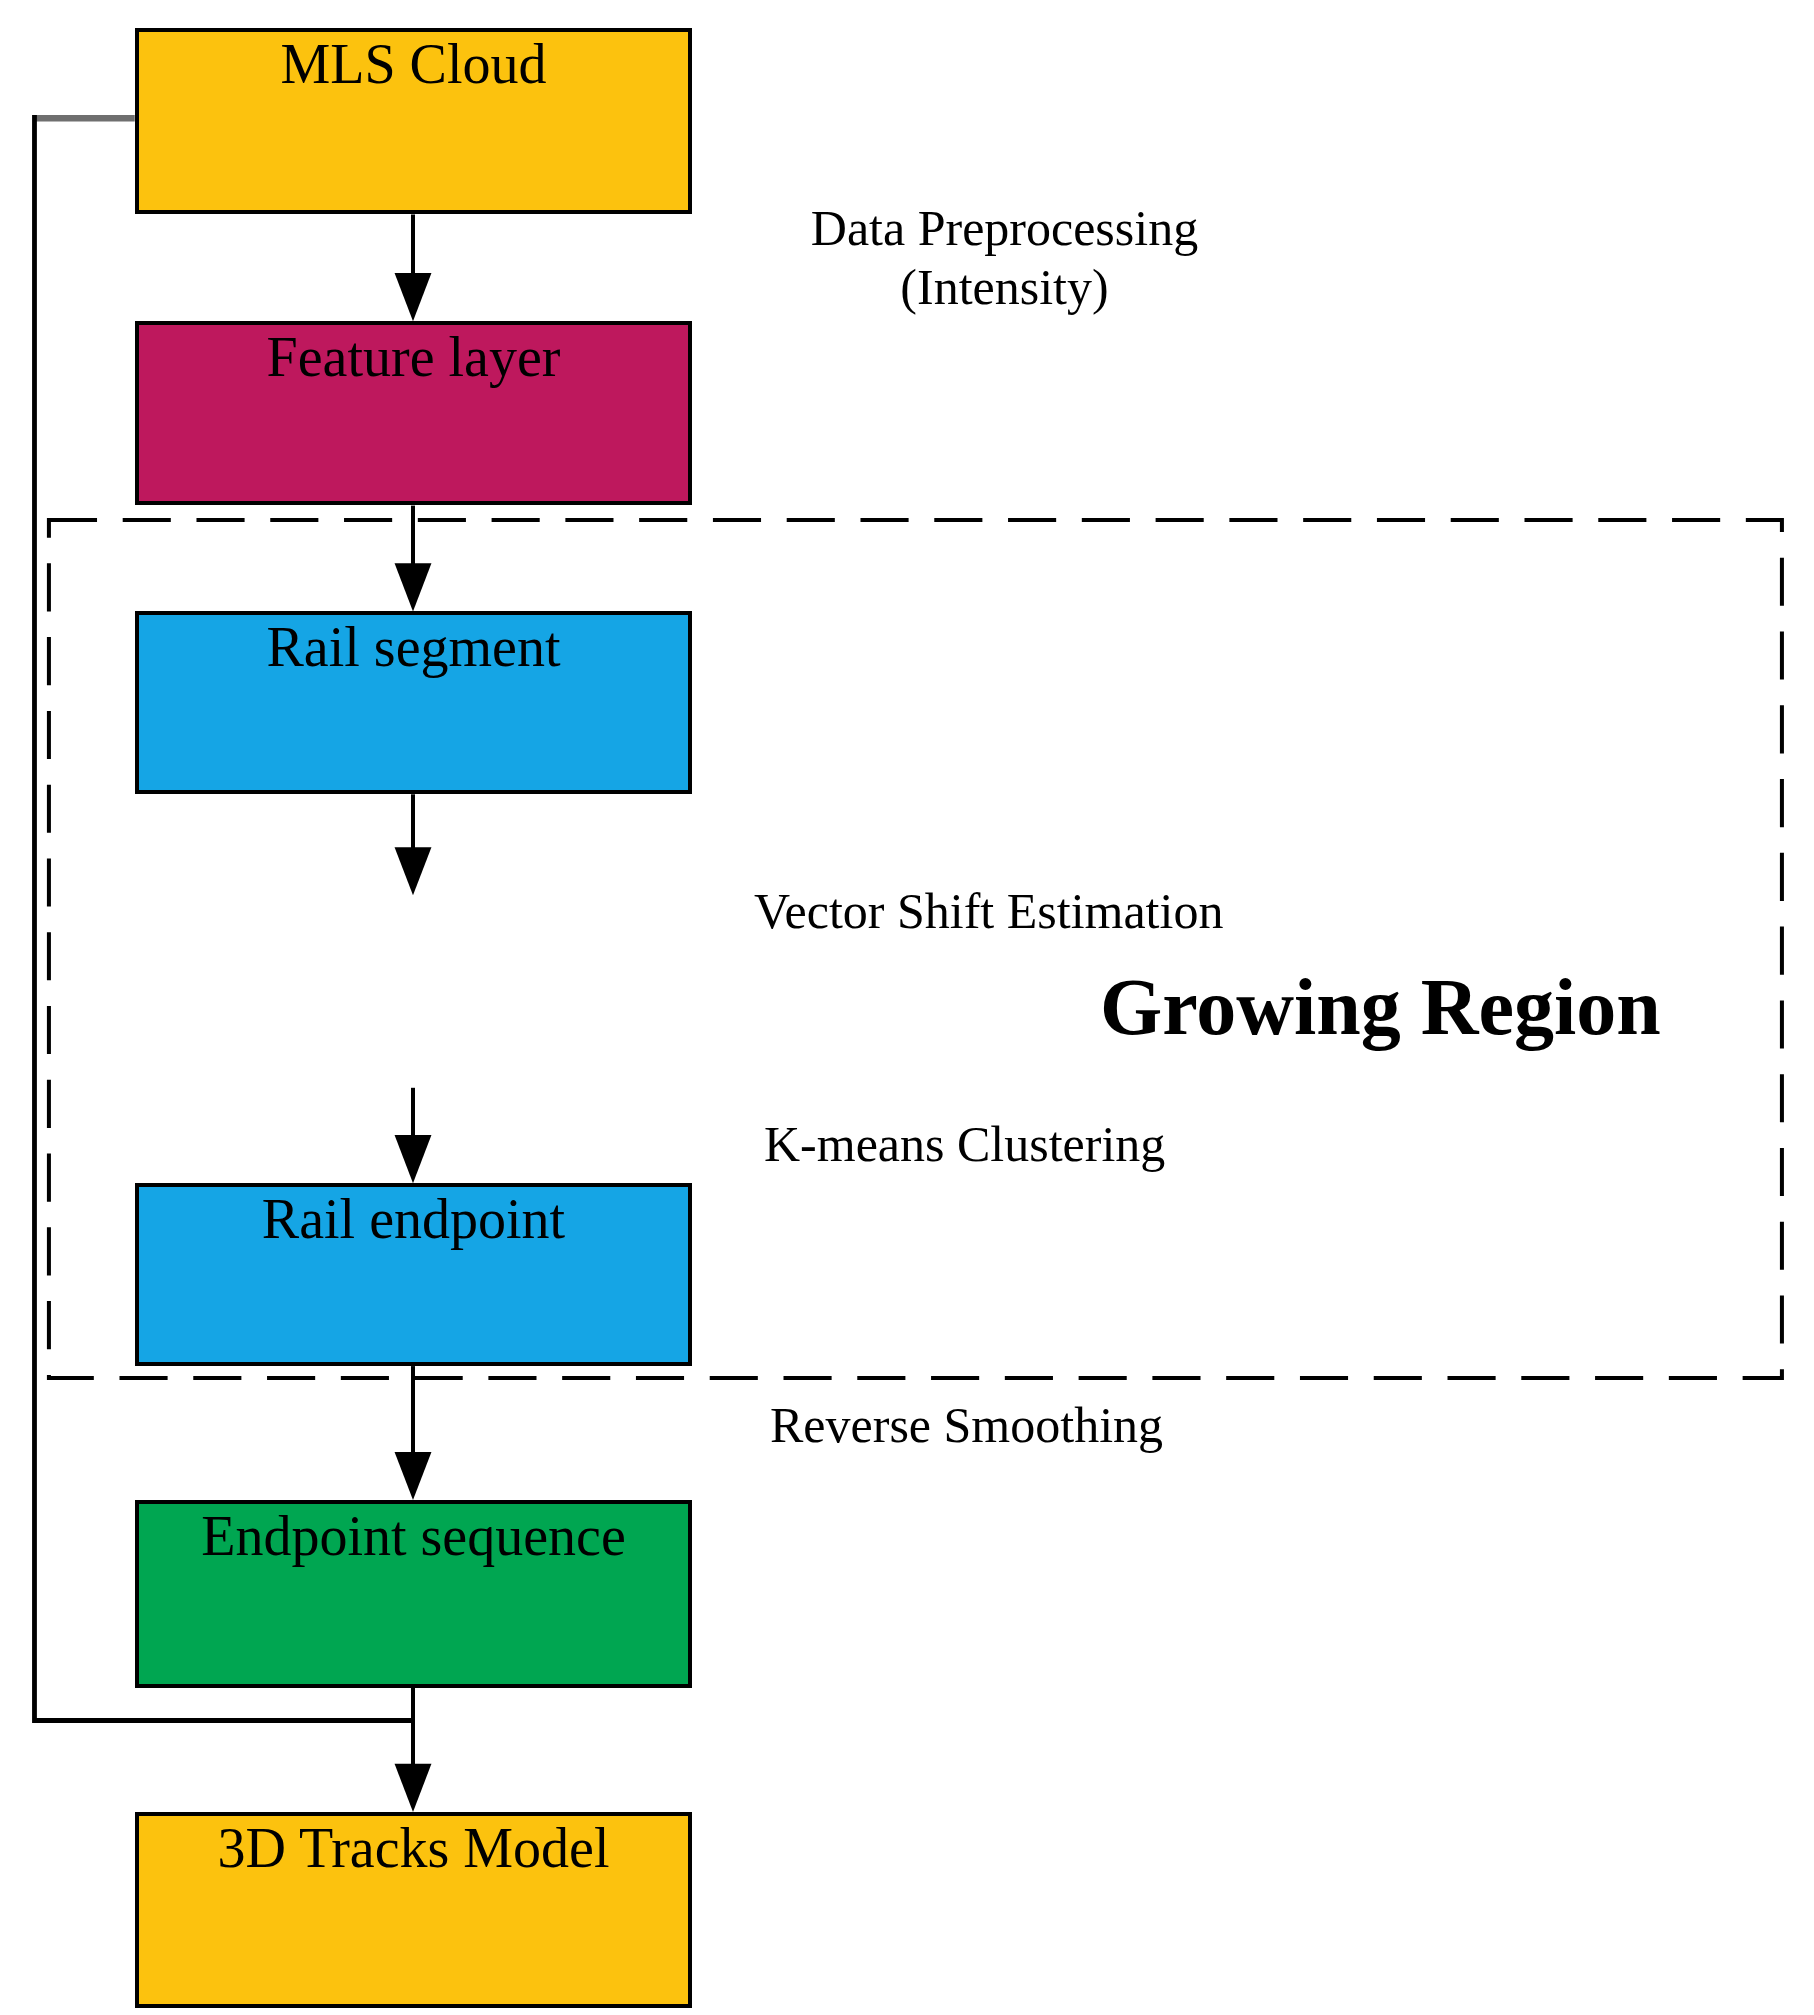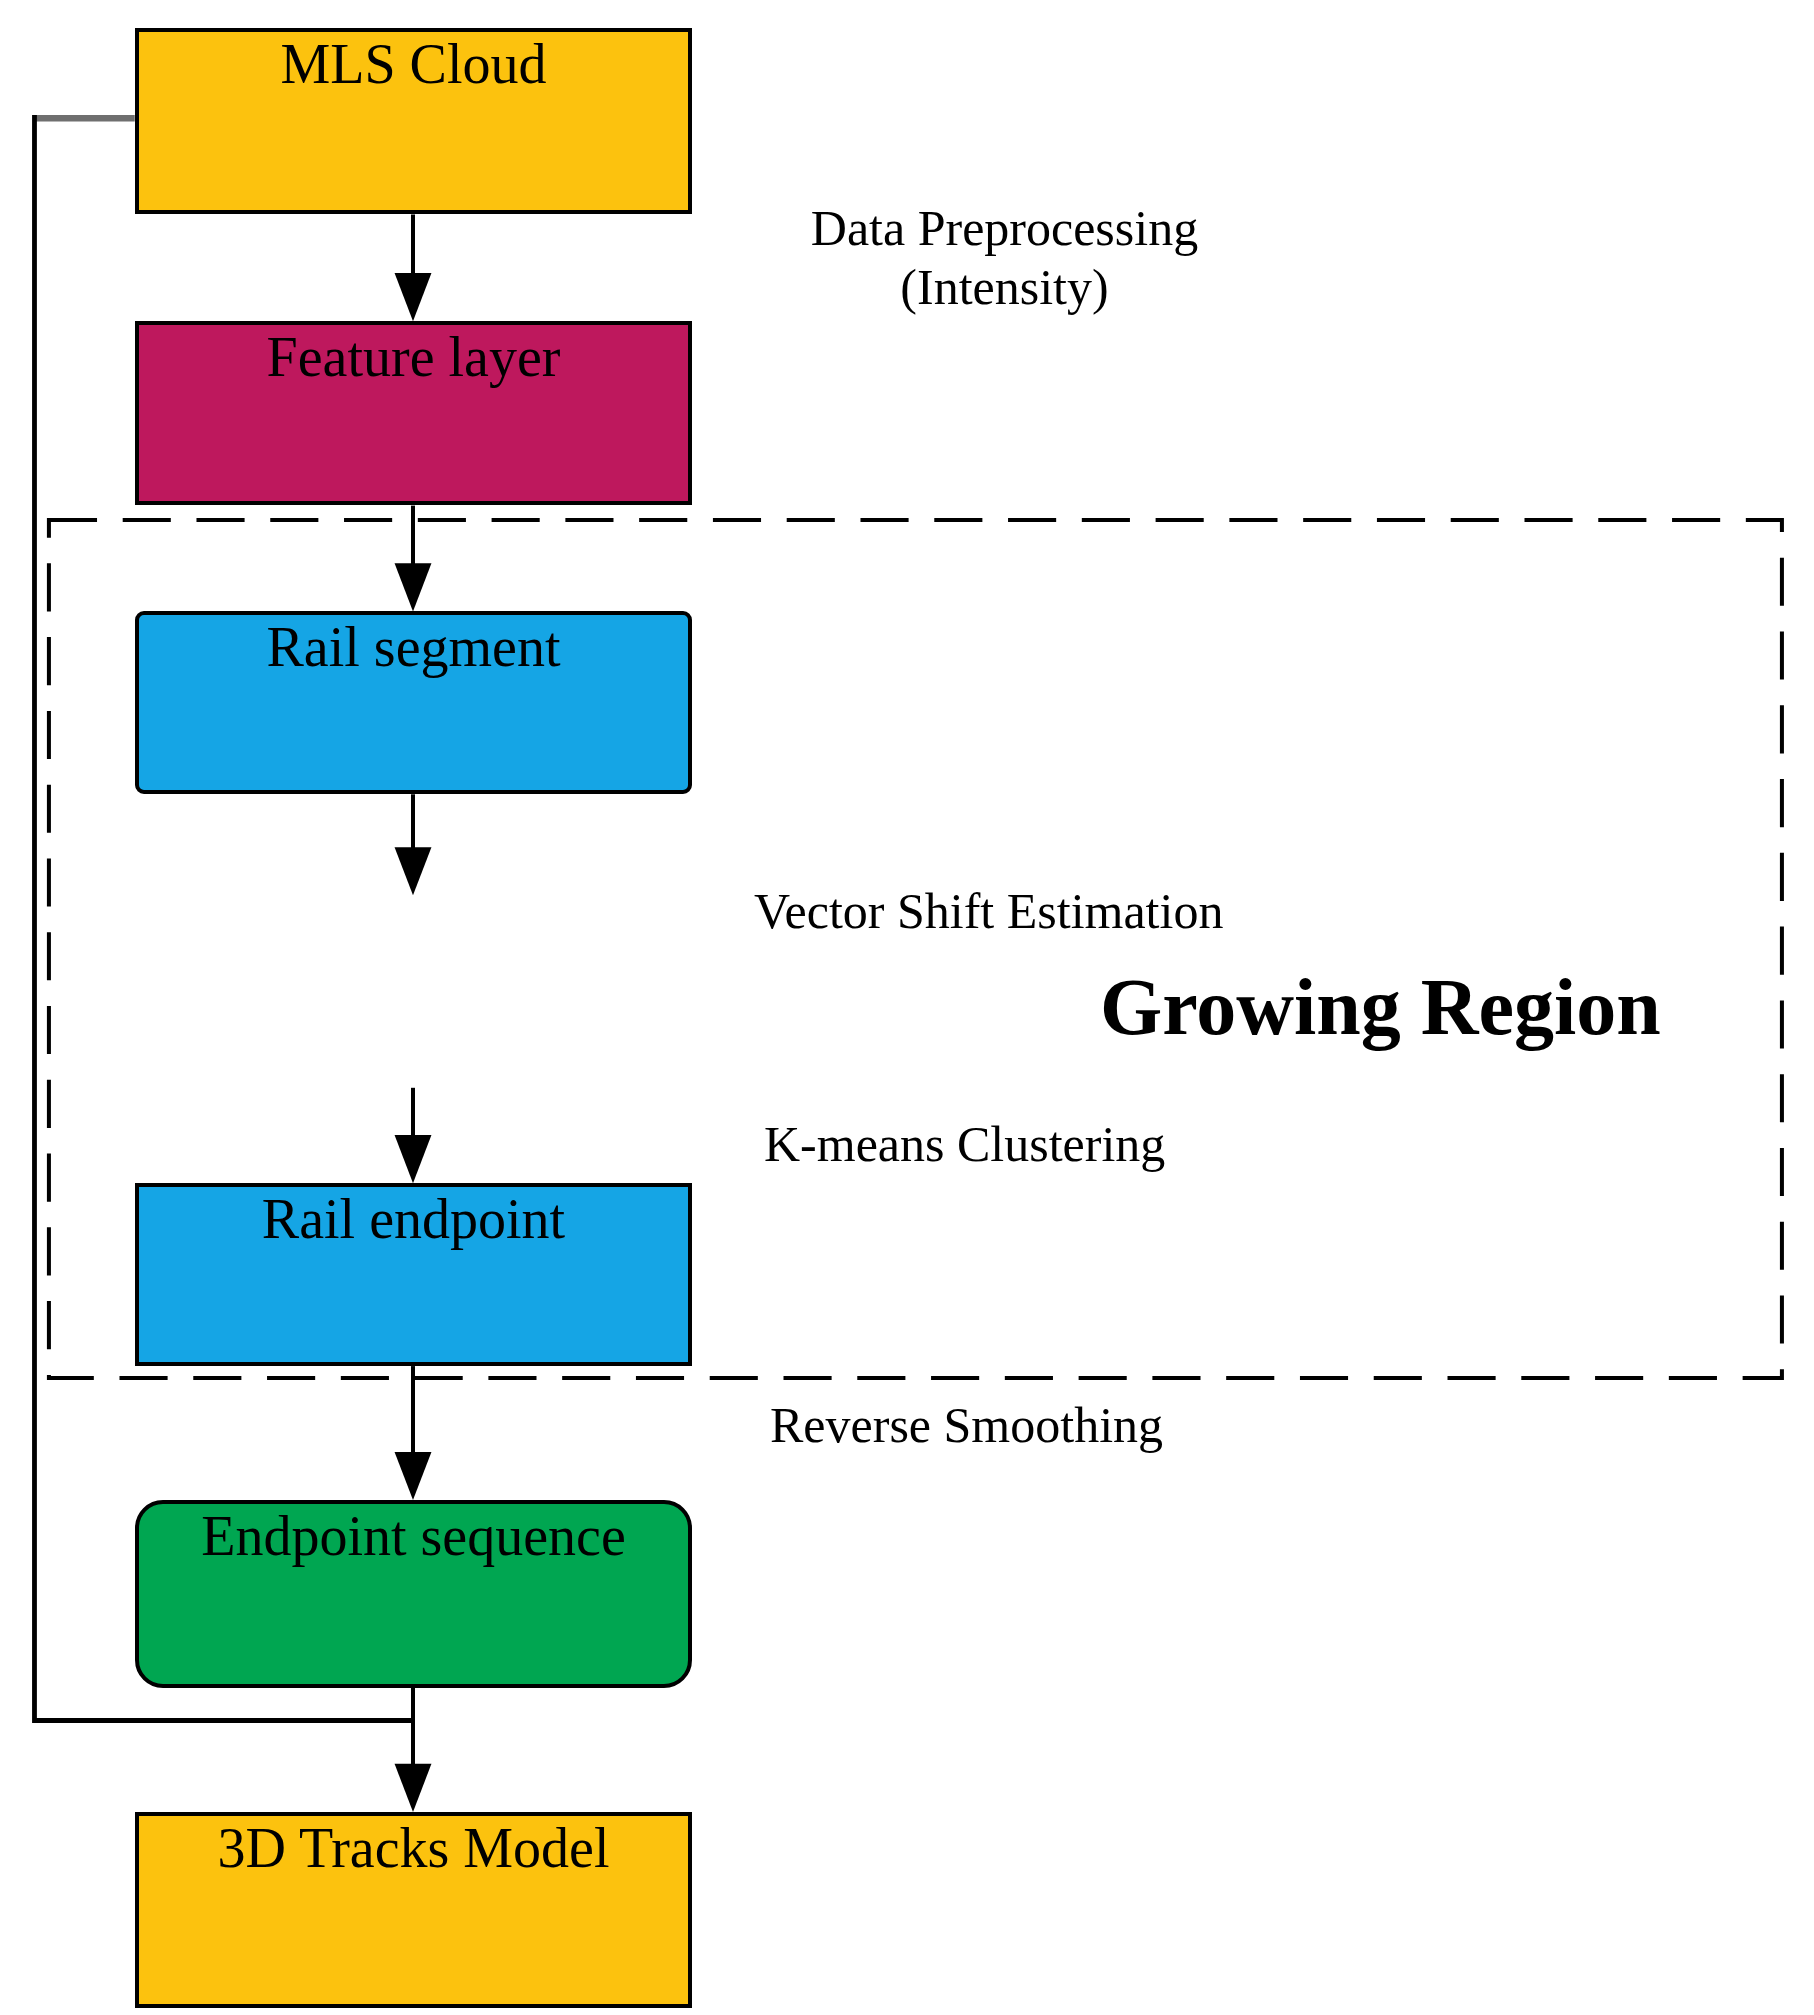--- a/index.html
+++ b/index.html
@@ -104,27 +104,27 @@
     <line x1="515" y1="2104" x2="515" y2="2203" stroke="#000000" stroke-width="5"></line>
     <polygon points="492,2199 538,2199 515,2259" fill="#000000"></polygon>
   </svg>
 
   <div class="node" id="node-0" style="background-color: rgb(252, 194, 14);">
     <span>MLS Cloud</span>
   </div>
   <div class="node" id="node-1" style="background-color: #be185d;">
     <span>Feature layer</span>
   </div>
-  <div class="node" id="node-2" style="background-color: rgb(21, 165, 229); border-radius: 9px;">
+  <div class="node" id="node-2" style="background-color: rgb(21, 165, 229);">
     <span>Rail segment</span>
   </div>
   <div class="node" id="node-4" style="background-color: rgb(21, 165, 229);">
     <span>Rail endpoint</span>
   </div>
-  <div class="node" id="node-5" style="background-color: rgb(0, 166, 81); border-radius: 28px;">
+  <div class="node" id="node-5" style="background-color: rgb(0, 166, 81);">
     <span>Endpoint sequence</span>
   </div>
   <div class="node" id="node-6" style="background-color: rgb(252, 194, 14);">
     <span>3D Tracks Model</span>
   </div>
 
   <div class="preproc-block">
     <div>Data Preprocessing</div>
     <div>(Intensity)</div>
   </div>

